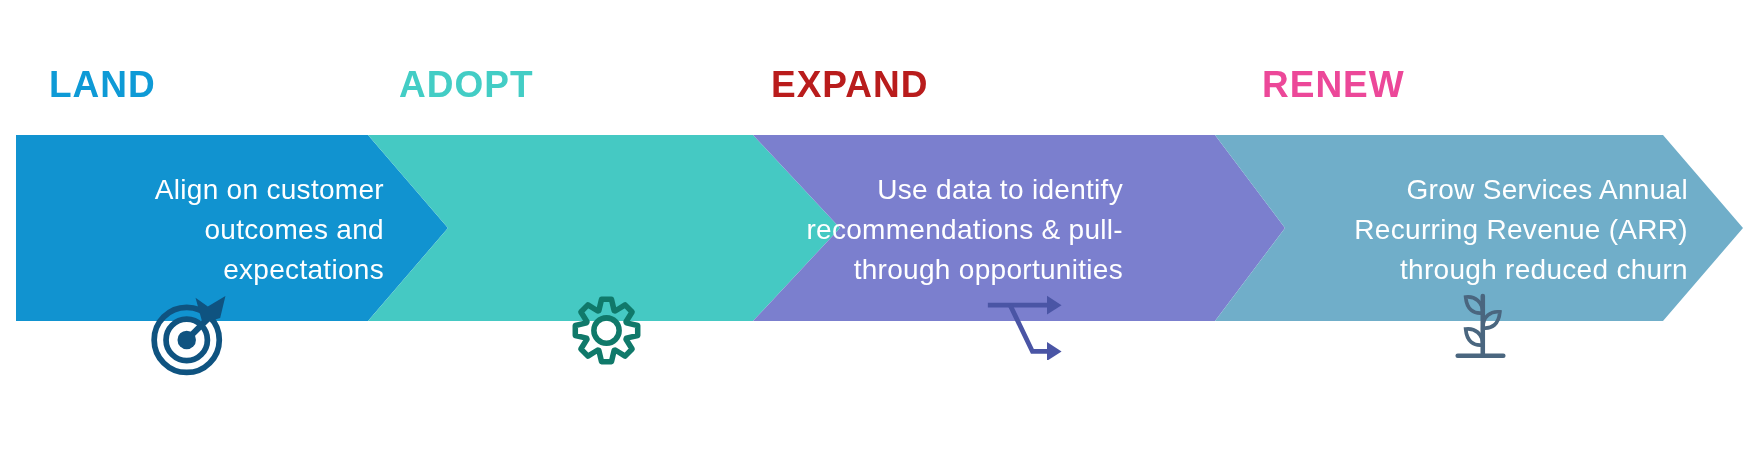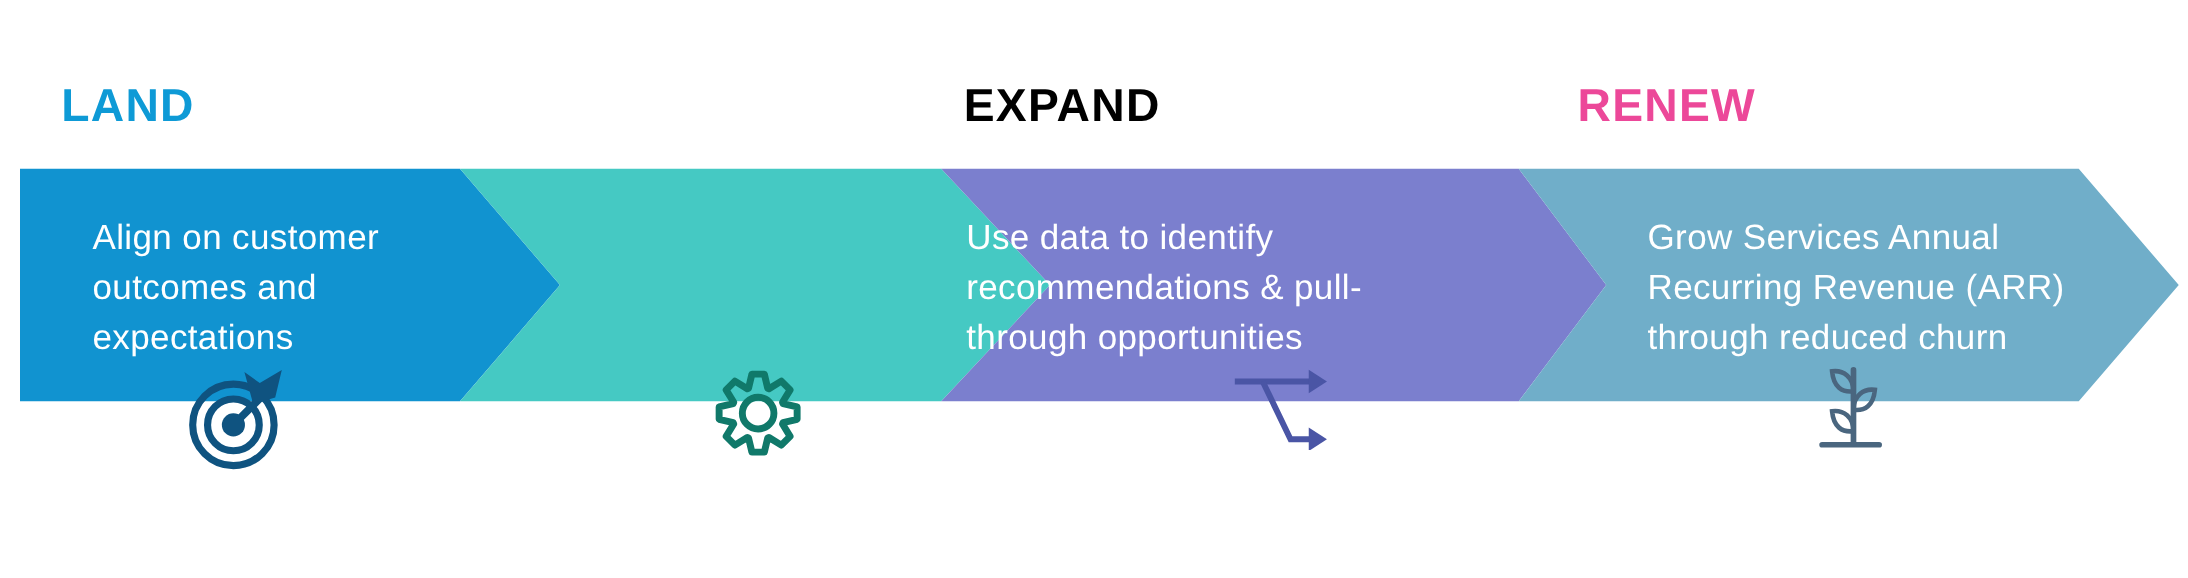--- a/index.html
+++ b/index.html
@@ -11,21 +11,21 @@
   .stage-label {
     position:absolute; top:64px; font-size:37px; font-weight:700;
     letter-spacing:1px; line-height:42px; white-space:nowrap;
   }
   .label-1 { left:49px; }
   .label-2 { left:399px; }
   .label-3 { left:771px; }
   .label-4 { left:1262px; }
   .stage-desc {
     position:absolute; top:170px; color:#ffffff; font-size:28px;
-    line-height:40px; letter-spacing:0.3px; white-space:pre-line;
+    line-height:40px; letter-spacing:0.3px; white-space:pre-line;text-align:right;
   }
   .desc-1 { left:74px;   width:310px; }
   .desc-2 { left:475px;  width:300px; }
   .desc-3 { left:773px;  width:350px; }
   .desc-4 { left:1318px; width:370px; }
   .icon { position:absolute; }
   .icon-target { left:148px; top:294px; }
   .icon-gear   { left:567px; top:291px; }
   .icon-branch { left:986px; top:288px; }
   .icon-sprout { left:1452px; top:290px; }
@@ -36,21 +36,22 @@
 <div class="canvas">
 
   <svg class="band-svg" width="1750" height="462" viewBox="0 0 1750 462">
     <polygon points="16,135 368,135 448,228 368,321 16,321" fill="#1193D0"></polygon>
     <polygon points="368,135 753,135 840,228 753,321 368,321 448,228" fill="#45C9C3"></polygon>
     <polygon points="753,135 1215,135 1285,228 1215,321 753,321 840,228" fill="#7B7FCE"></polygon>
     <polygon points="1215,135 1663,135 1743,228 1663,321 1215,321 1285,228" fill="#70AEC9"></polygon>
   </svg>
 
   <div class="stage-label label-1" style="color: rgb(14, 154, 214);">LAND</div>
-  <div class="stage-label label-3" style="color: #000000; text-align: center;">EXPAND</div>
+  <div class="stage-label label-2" style="color: rgb(67, 205, 197);">ADOPT</div>
+  <div class="stage-label label-3" style="color: #b91c1c; text-align: center;">EXPAND</div>
   <div class="stage-label label-4" style="color: #ec4899;">RENEW</div>
 
   <div class="stage-desc desc-1">Align on customer
 outcomes and
 expectations</div>
   <div class="stage-desc desc-3">Use data to identify
 recommendations &amp; pull-
 through opportunities</div>
   <div class="stage-desc desc-4">Grow Services Annual
 Recurring Revenue (ARR)

